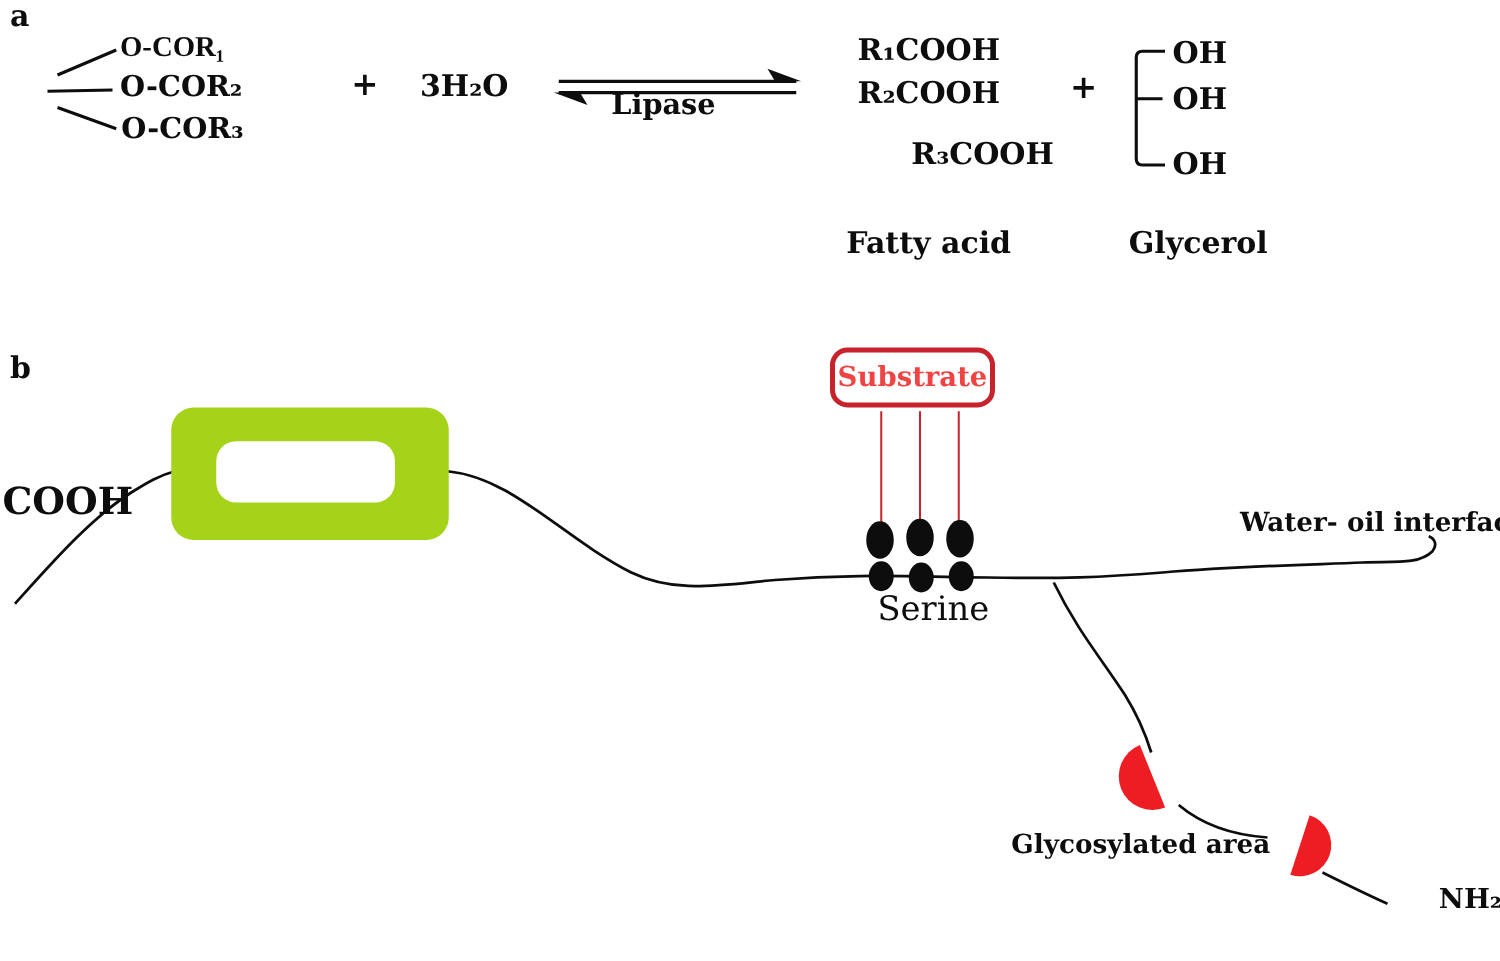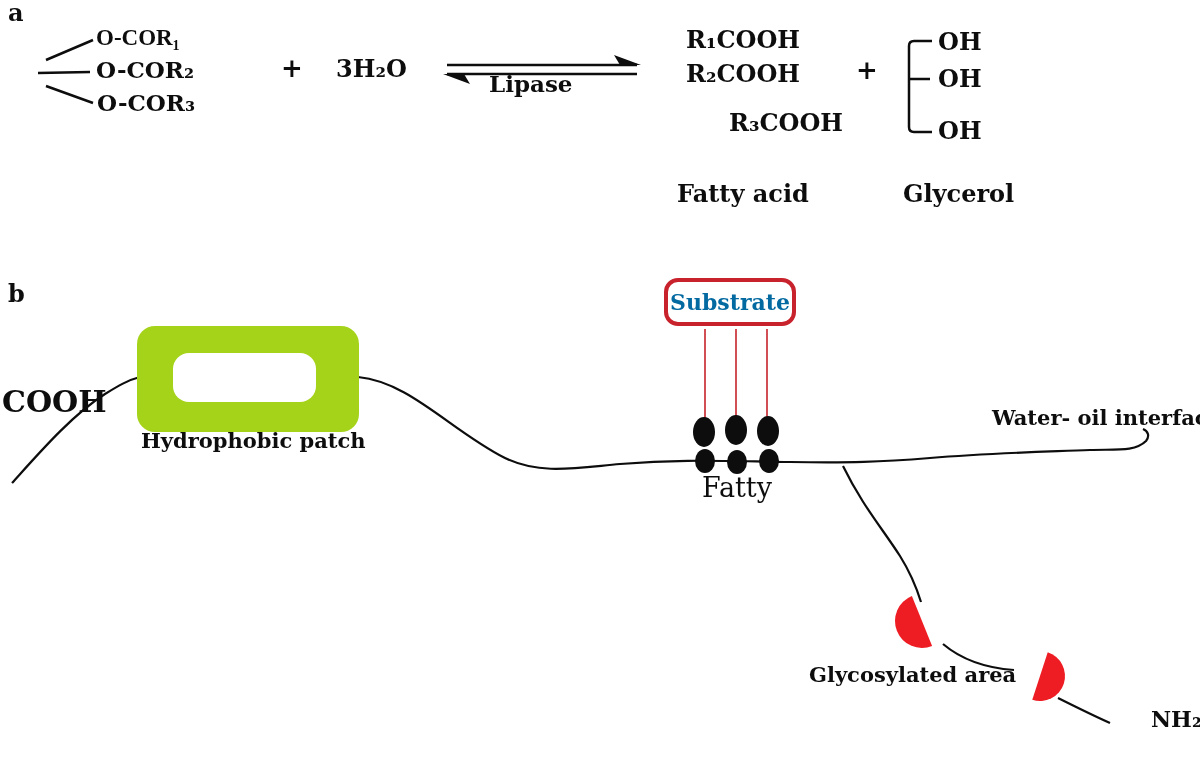--- a/index.html
+++ b/index.html
@@ -50,21 +50,21 @@
   #substrate-box {
     position:absolute; left:664px; top:278px;
     width:132px; height:48px;
     border:4px solid var(--substrate-red,#c8232c);
     border-radius:14px;
     box-sizing:border-box;
     display:flex; align-items:center; justify-content:center;
     background:#ffffff;
     z-index:2;
   }
-  #substrate-box .lbl-in { font-weight:bold; font-size:22px; color:#0369a1; }
+  #substrate-box .lbl-in { font-weight:bold; font-size:22px; color:#ef4444; }
 </style>
 </head>
 <body>
 
 <div id="figure">
 
   <svg id="shapes" width="1200" height="769" viewBox="0 0 1200 769">
 
     <path class="struct" d="M93,40 L46,60 M90,72 L38,73 M93,103 L46,86"></path>
 
@@ -124,19 +124,18 @@
   <div class="lbl" style="left:686px; top:110px; font-size:24px;margin-left:43px;">R₃COOH</div>
   <div class="lbl" style="left:856px; top:57px; font-size:26px;">+</div>
   <div class="lbl" style="left:938px; top:29px; font-size:24px;">OH</div>
   <div class="lbl" style="left:938px; top:66px; font-size:24px;">OH</div>
   <div class="lbl" style="left:938px; top:118px; font-size:24px;">OH</div>
   <div class="lbl" style="left:677px; top:181px; font-size:24px;">Fatty acid</div>
   <div class="lbl" style="left:903px; top:181px; font-size:24px;">Glycerol</div>
 
   <div class="lbl" style="left:8px; top:281px; font-size:24px;">b</div>
   <div class="lbl" style="left:2px; top:386px; font-size:30px;">COOH</div>
-  <div class="lbl" style="left:141px; top:430px; font-size:21px;">Hydrophobic patch</div>
-  <div class="lbl" style="left:702px; top:474px; font-size:27px; font-weight:normal;">Fatty</div>
+  <div class="lbl" style="left:702px; top:474px; font-size:27px; font-weight:normal;">Serine</div>
   <div class="lbl" style="left:992px; top:407px; font-size:21px;">Water- oil interface</div>
   <div class="lbl" style="left:809px; top:664px; font-size:21px;">Glycosylated area</div>
   <div class="lbl" style="left:1151px; top:708px; font-size:22px;">NH₂</div>
 
 </div>
 
 </body></html>

